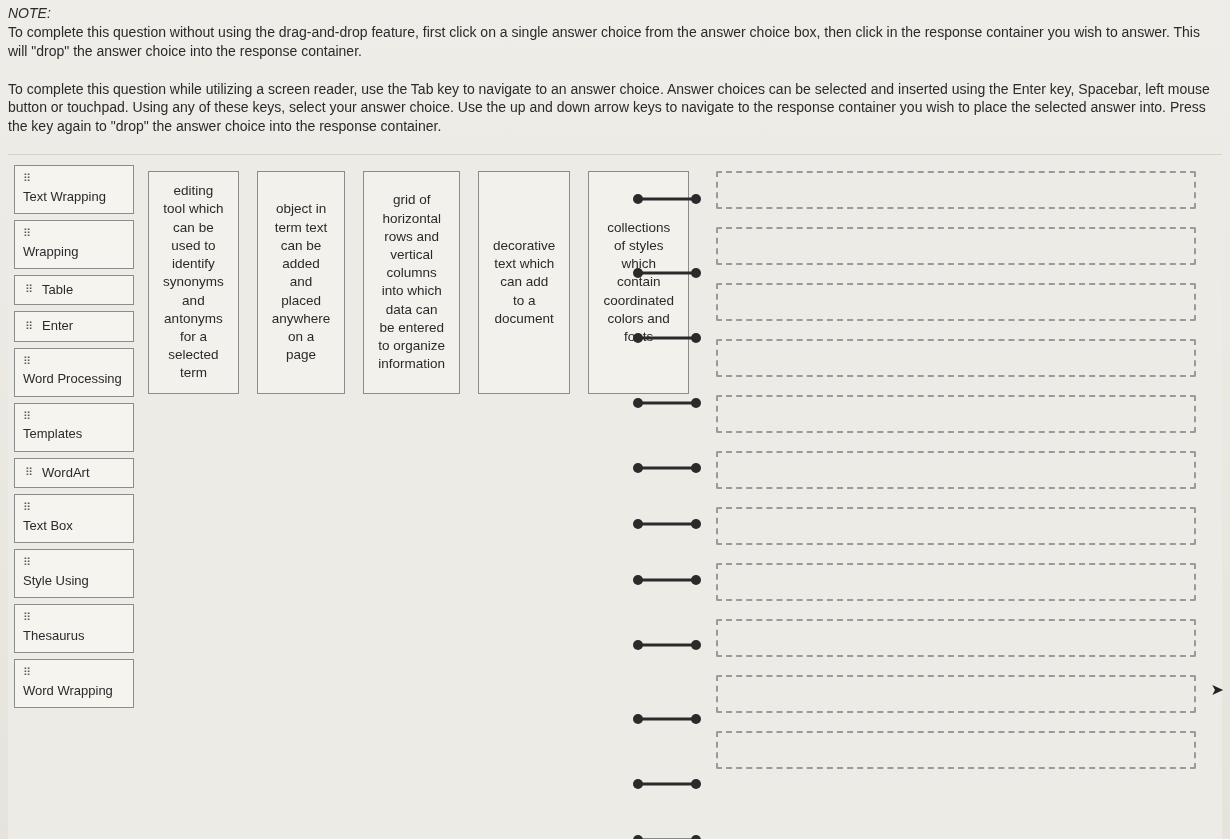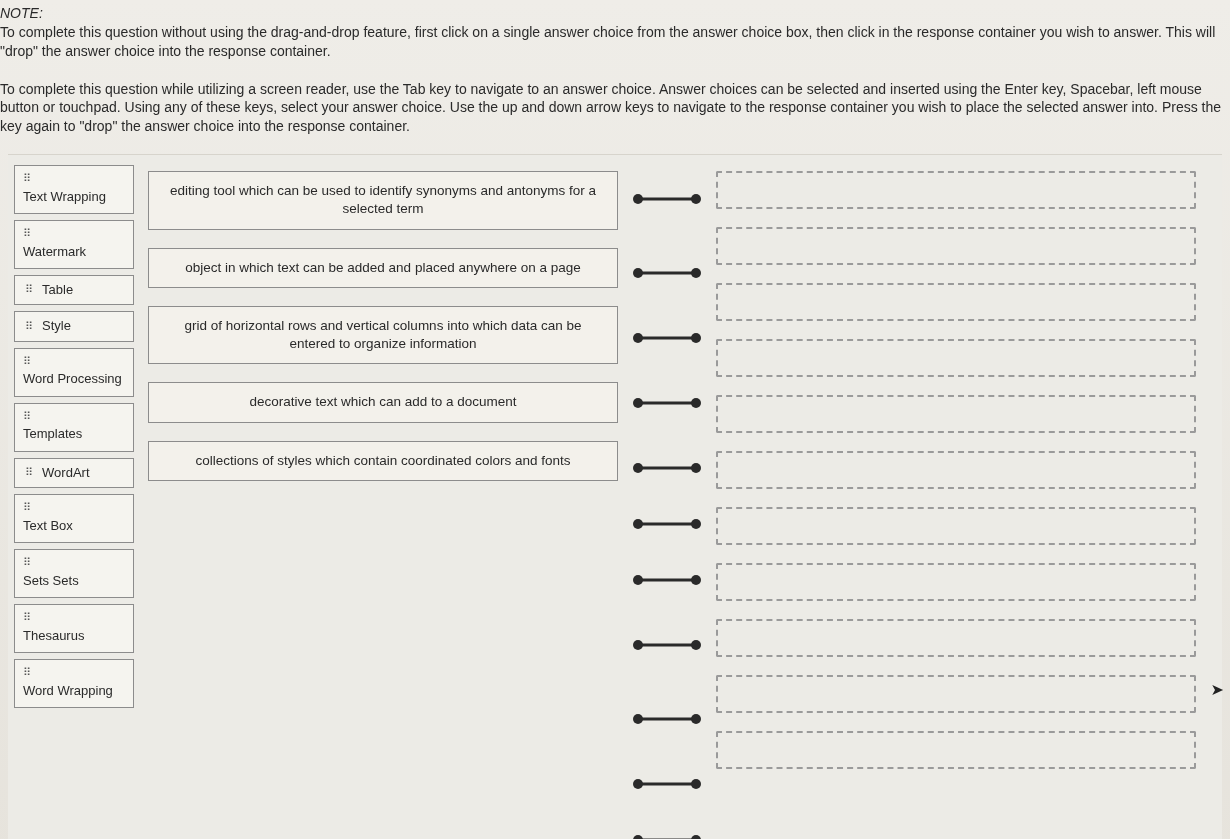--- a/index.html
+++ b/index.html
@@ -10,21 +10,21 @@
     color: #2a2a2a;
     font-size: 14px;
   }
   .page {
     width: 1230px;
     min-height: 839px;
     background: linear-gradient(180deg, #efede8 0%, #e6e3dc 100%);
     padding: 0;
   }
   .note-block {
-    padding: 4px 8px 14px 0;
+    padding: 4px 8px 14px 8px;
     font-size: 14px;
     line-height: 1.35;
   }
   .note-title { font-style: italic; display: inline; }
   .work-area {
     margin: 4px 8px 0 8px;
     background: #ecebe6;
     padding: 10px 6px 10px 6px;
     border-top: 1px solid #d7d4cc;
   }
@@ -61,21 +61,21 @@
   .choice .grip {
     font-size: 11px;
     letter-spacing: 1px;
     color: #555;
     margin-bottom: 3px;
   }
   .choice.inline .grip { margin-bottom: 0; }
   
   .definitions {
     display: flex;
-    flex-direction: column;
+    flex-direction: row;
     gap: 18px;
     padding-top: 6px;
   }
   .definition {
     border: 1px solid #8c8c8c;
     background: #f3f1eb;
     padding: 10px 14px;
     text-align: center;
     font-size: 13.5px;
     line-height: 1.35;
@@ -140,63 +140,63 @@
   <div class="work-area">
     <div class="layout">
 
       <div class="choices" id="choices-col">
           <div class="choice">
             <span class="grip">⠿</span>
             <span>Text Wrapping</span>
           </div>
           <div class="choice">
             <span class="grip">⠿</span>
-            <span>Watermark</span>
+            <span>Wrapping</span>
           </div>
           <div class="choice inline">
             <span class="grip">⠿</span>
             <span>Table</span>
           </div>
           <div class="choice inline">
             <span class="grip">⠿</span>
-            <span>Style</span>
+            <span>Enter</span>
           </div>
           <div class="choice">
             <span class="grip">⠿</span>
             <span>Word Processing</span>
           </div>
           <div class="choice">
             <span class="grip">⠿</span>
             <span>Templates</span>
           </div>
           <div class="choice inline">
             <span class="grip">⠿</span>
             <span>WordArt</span>
           </div>
           <div class="choice">
             <span class="grip">⠿</span>
             <span>Text Box</span>
           </div>
           <div class="choice">
             <span class="grip">⠿</span>
-            <span>Sets Sets</span>
+            <span>Style Using</span>
           </div>
           <div class="choice">
             <span class="grip">⠿</span>
             <span>Thesaurus</span>
           </div>
           <div class="choice">
             <span class="grip">⠿</span>
             <span>Word Wrapping</span>
           </div>
         </div>
 
       <div class="definitions" id="defs-col">
           <div class="definition h2">editing tool which can be used to identify synonyms and antonyms for a selected term</div>
-          <div class="definition">object in which text can be added and placed anywhere on a page</div>
+          <div class="definition">object in term text can be added and placed anywhere on a page</div>
           <div class="definition h2">grid of horizontal rows and vertical columns into which data can be entered to organize information</div>
           <div class="definition">decorative text which can add to a document</div>
           <div class="definition">collections of styles which contain coordinated colors and fonts</div>
         </div>
 
       <div class="connectors" id="conn-col">
           <div class="connector h2">
             <svg width="70" height="14">
               <line x1="6" y1="7" x2="64" y2="7" class="line"></line>
               <circle cx="6" cy="7" r="5" class="dot"></circle>

